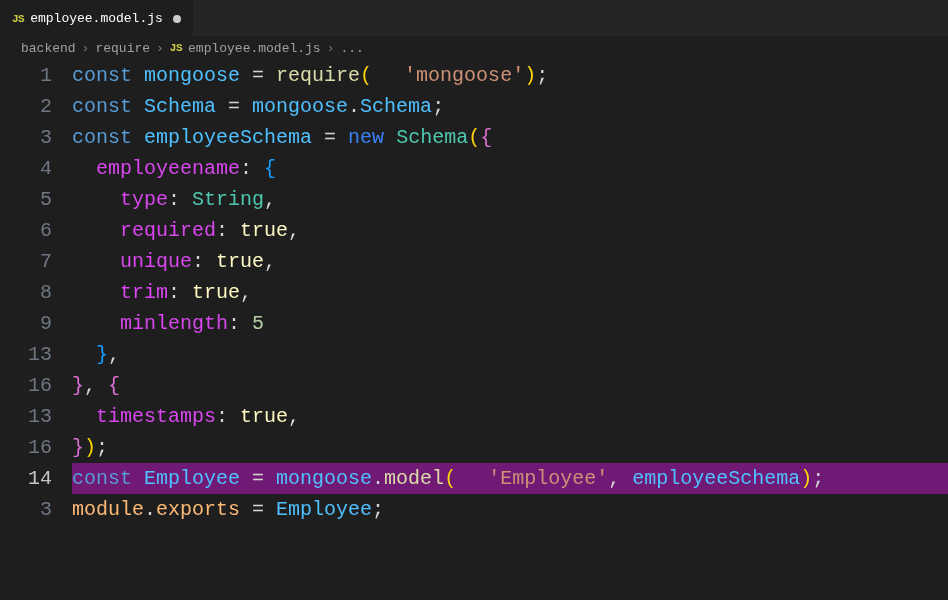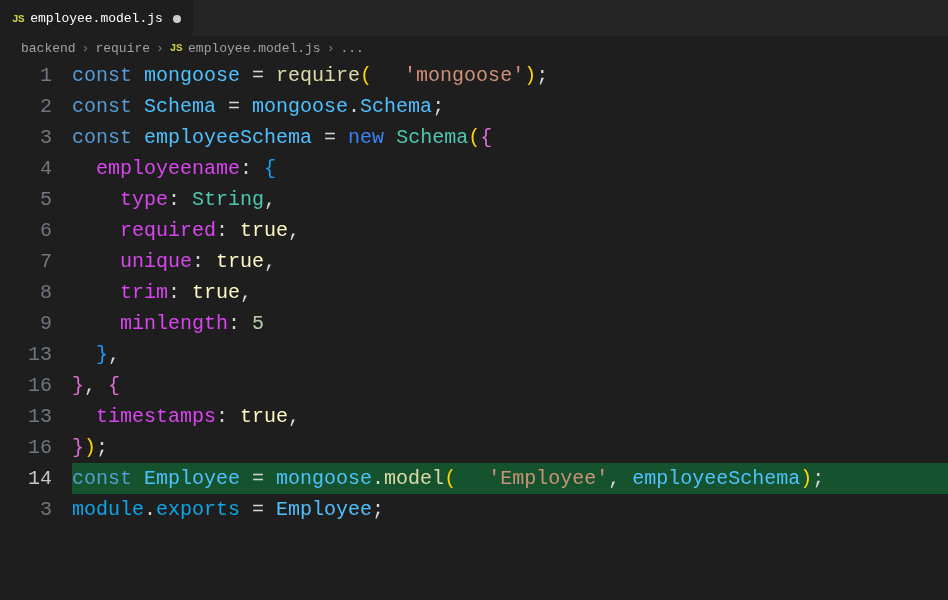--- a/index.html
+++ b/index.html
@@ -73,24 +73,24 @@
   color: #6e7681;
   user-select: none;
 }
 .gutter .lineno { height: 31px; }
 .gutter .lineno.active { color: #c6c6c6; }
 .code {
   flex: 1;
   white-space: pre;
 }
 .code .row { height: 31px; }
-.code .row.active { background: #14532d; }
+.code .row.active { background: #701a75; }
 .k-const   { color: #569cd6; }
 .k-new     { color: #3b82f6; }
-.k-module  { color: #0ea5e9; }
+.k-module  { color: #fdba74; }
 .v-var     { color: #4fc1ff; }
 .v-const   { color: #4fc1ff; }
 .fn        { color: #dcdcaa; margin-top: 32px; }
 .cls       { color: #4ec9b0; }
 .prop      { color: #d946ef; }
 .str       { color: #ce9178; margin-left: 32px; }
 .num       { color: #b5cea8; }
 .bool      { color: #fef9c3; }
 .p         { color: #d4d4d4; }
 .accessor  { color: #d4d4d4; }

